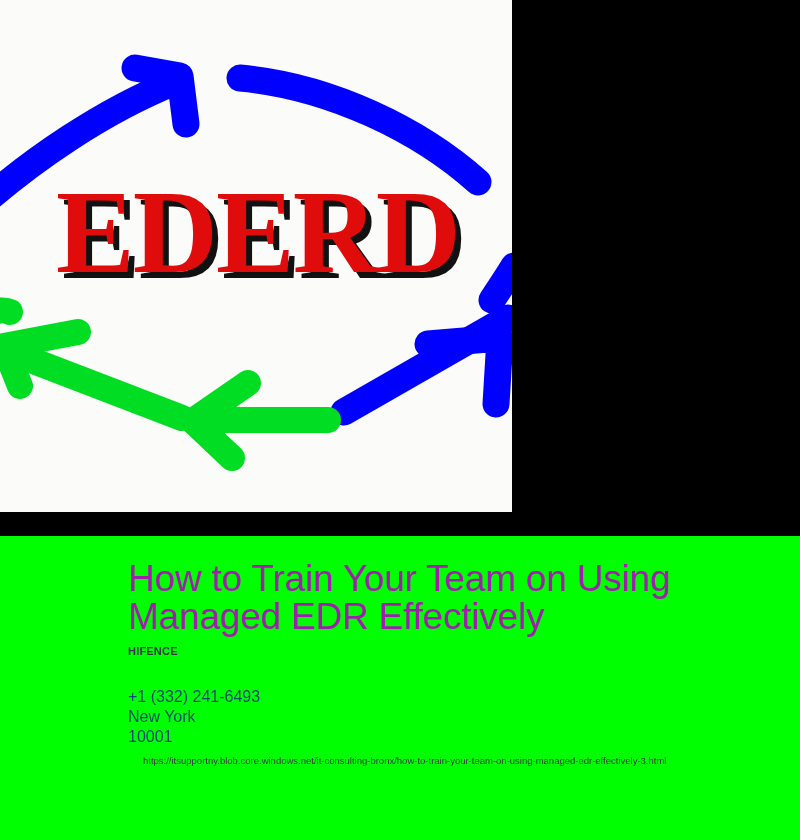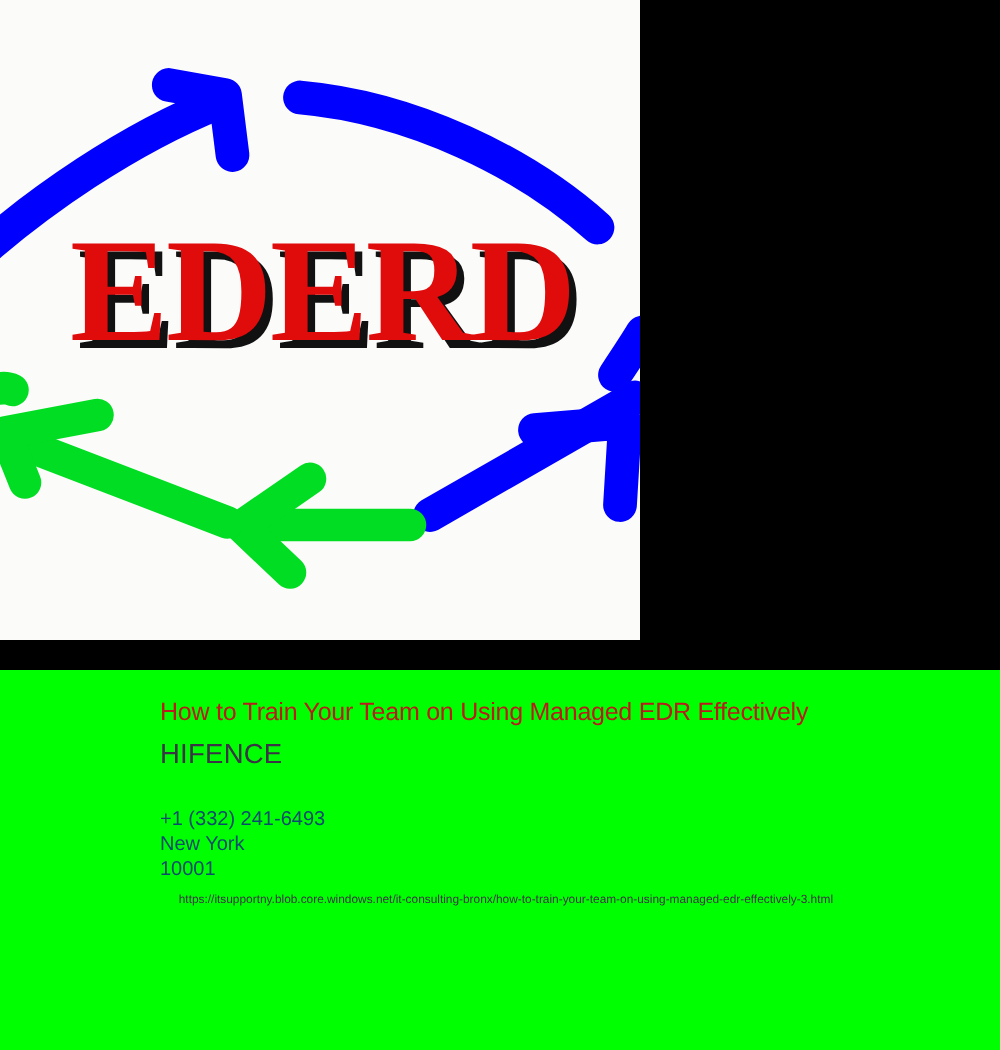--- a/index.html
+++ b/index.html
@@ -70,32 +70,32 @@
   #info-inner {
     position: absolute;
     left: 128px;
     top: 24px;
     width: 650px;
   }
 
   #article-title {
     margin: 0;
     font-family: "Liberation Sans", sans-serif;
-    font-size: 20px;
+    font-size: 37px;
     font-weight: 400;
     line-height: 1.03;
-    color: #b91c1c;
+    color: #a21caf;
     letter-spacing: -0.2px;
   }
 
   #brand-name {
     margin: 9px 0 10px 0;
     font-family: "Liberation Sans", sans-serif;
-    font-size: 22px;
-    font-weight: 400;
+    font-size: 11px;
+    font-weight: 700;
     color: #3b3346;
     letter-spacing: 0.2px;
   }
 
   #contact-block {
     margin-top: 30px;
   }
 
   .contact-line {
     font-family: "Liberation Sans", sans-serif;

